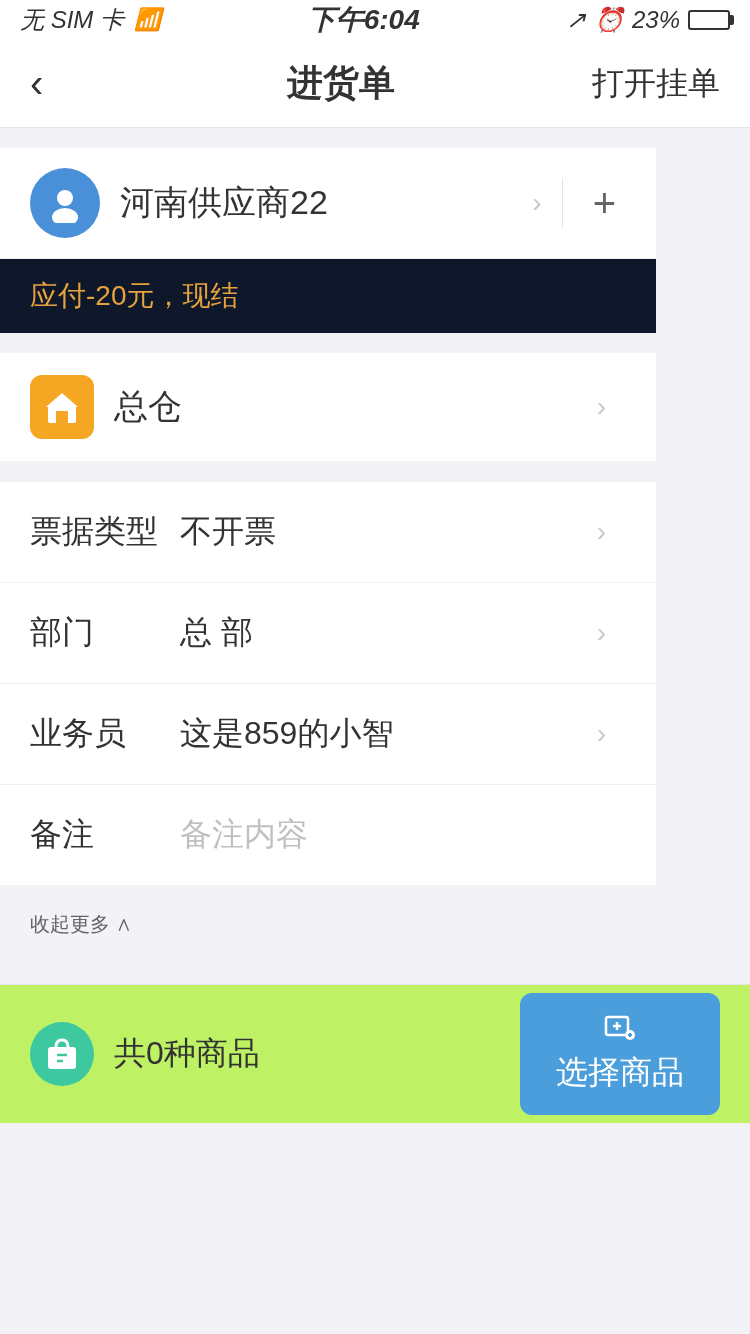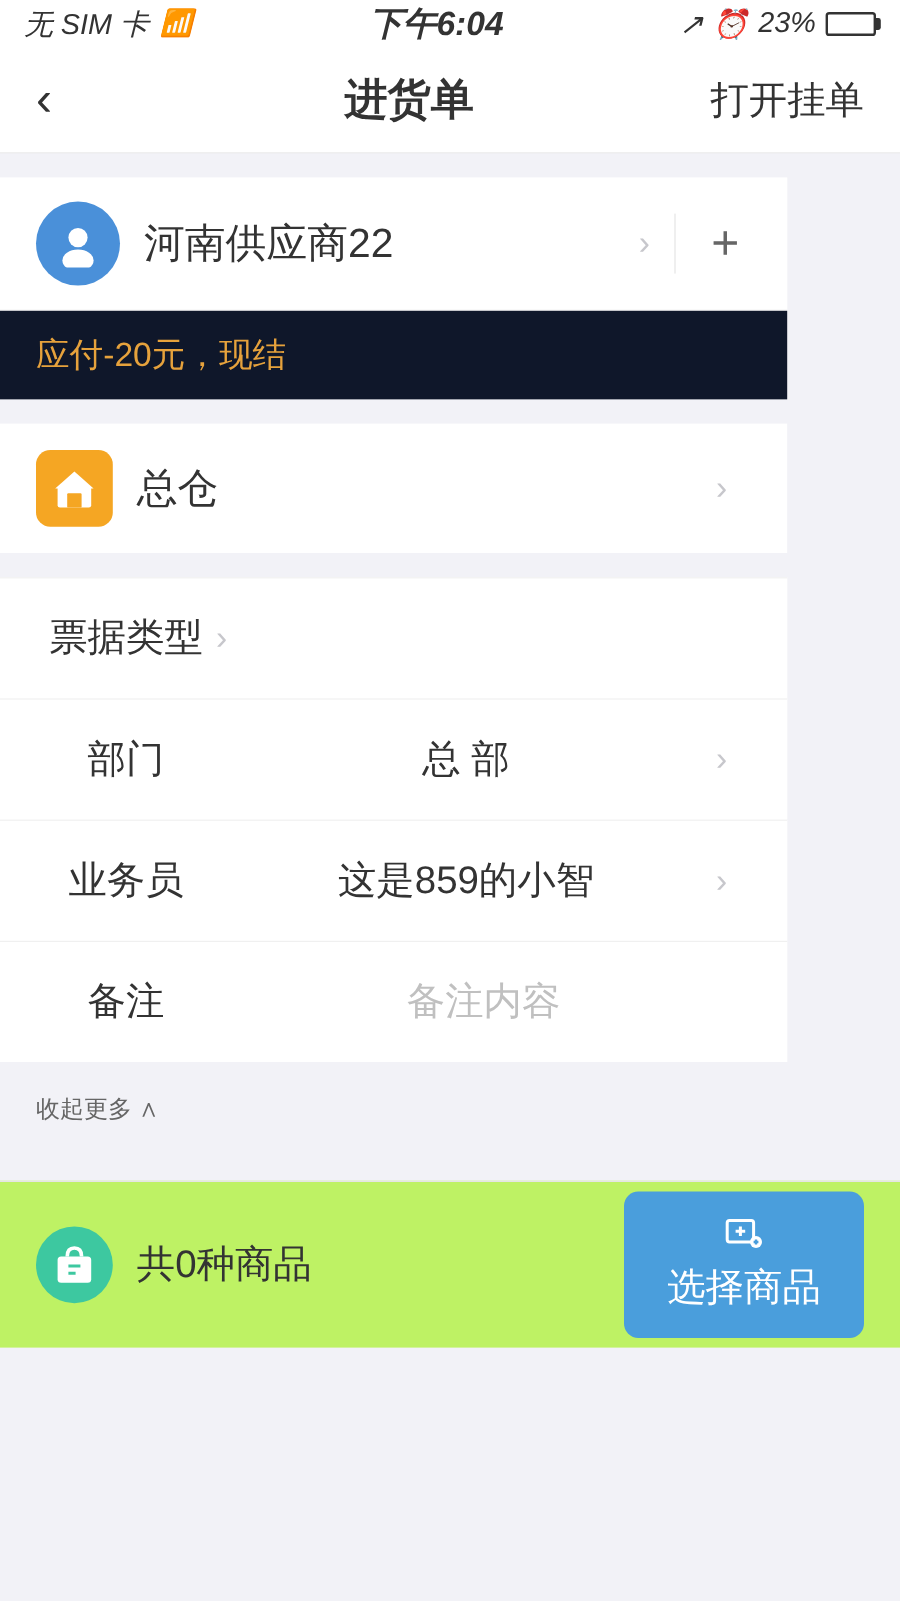--- a/index.html
+++ b/index.html
@@ -147,21 +147,20 @@
     }
 
     
     .form-row {
       display: flex;
       align-items: center;
       padding: 28px 30px;
       background: #fff;
       border-top: 1px solid #f0f0f0;
       min-height: 90px;
-      text-align: center;
     }
     .form-label {
       width: 150px;
       font-size: 32px;
       color: #333;
       flex-shrink: 0;
     }
     .form-value {
       flex: 1;
       font-size: 32px;
@@ -315,20 +314,21 @@
     <span class="chevron-icon">›</span>
   </div>
 </div>
 
 <div class="section-divider"></div>
 
 <div class="card-section">
 
   <div class="form-row">
     <span class="form-label">票据类型</span>
+    <span class="form-value">不开票</span>
     <span class="chevron-icon">›</span>
   </div>
 
   <div class="form-row">
     <span class="form-label">部门</span>
     <span class="form-value">总 部</span>
     <span class="chevron-icon">›</span>
   </div>
 
   <div class="form-row">

